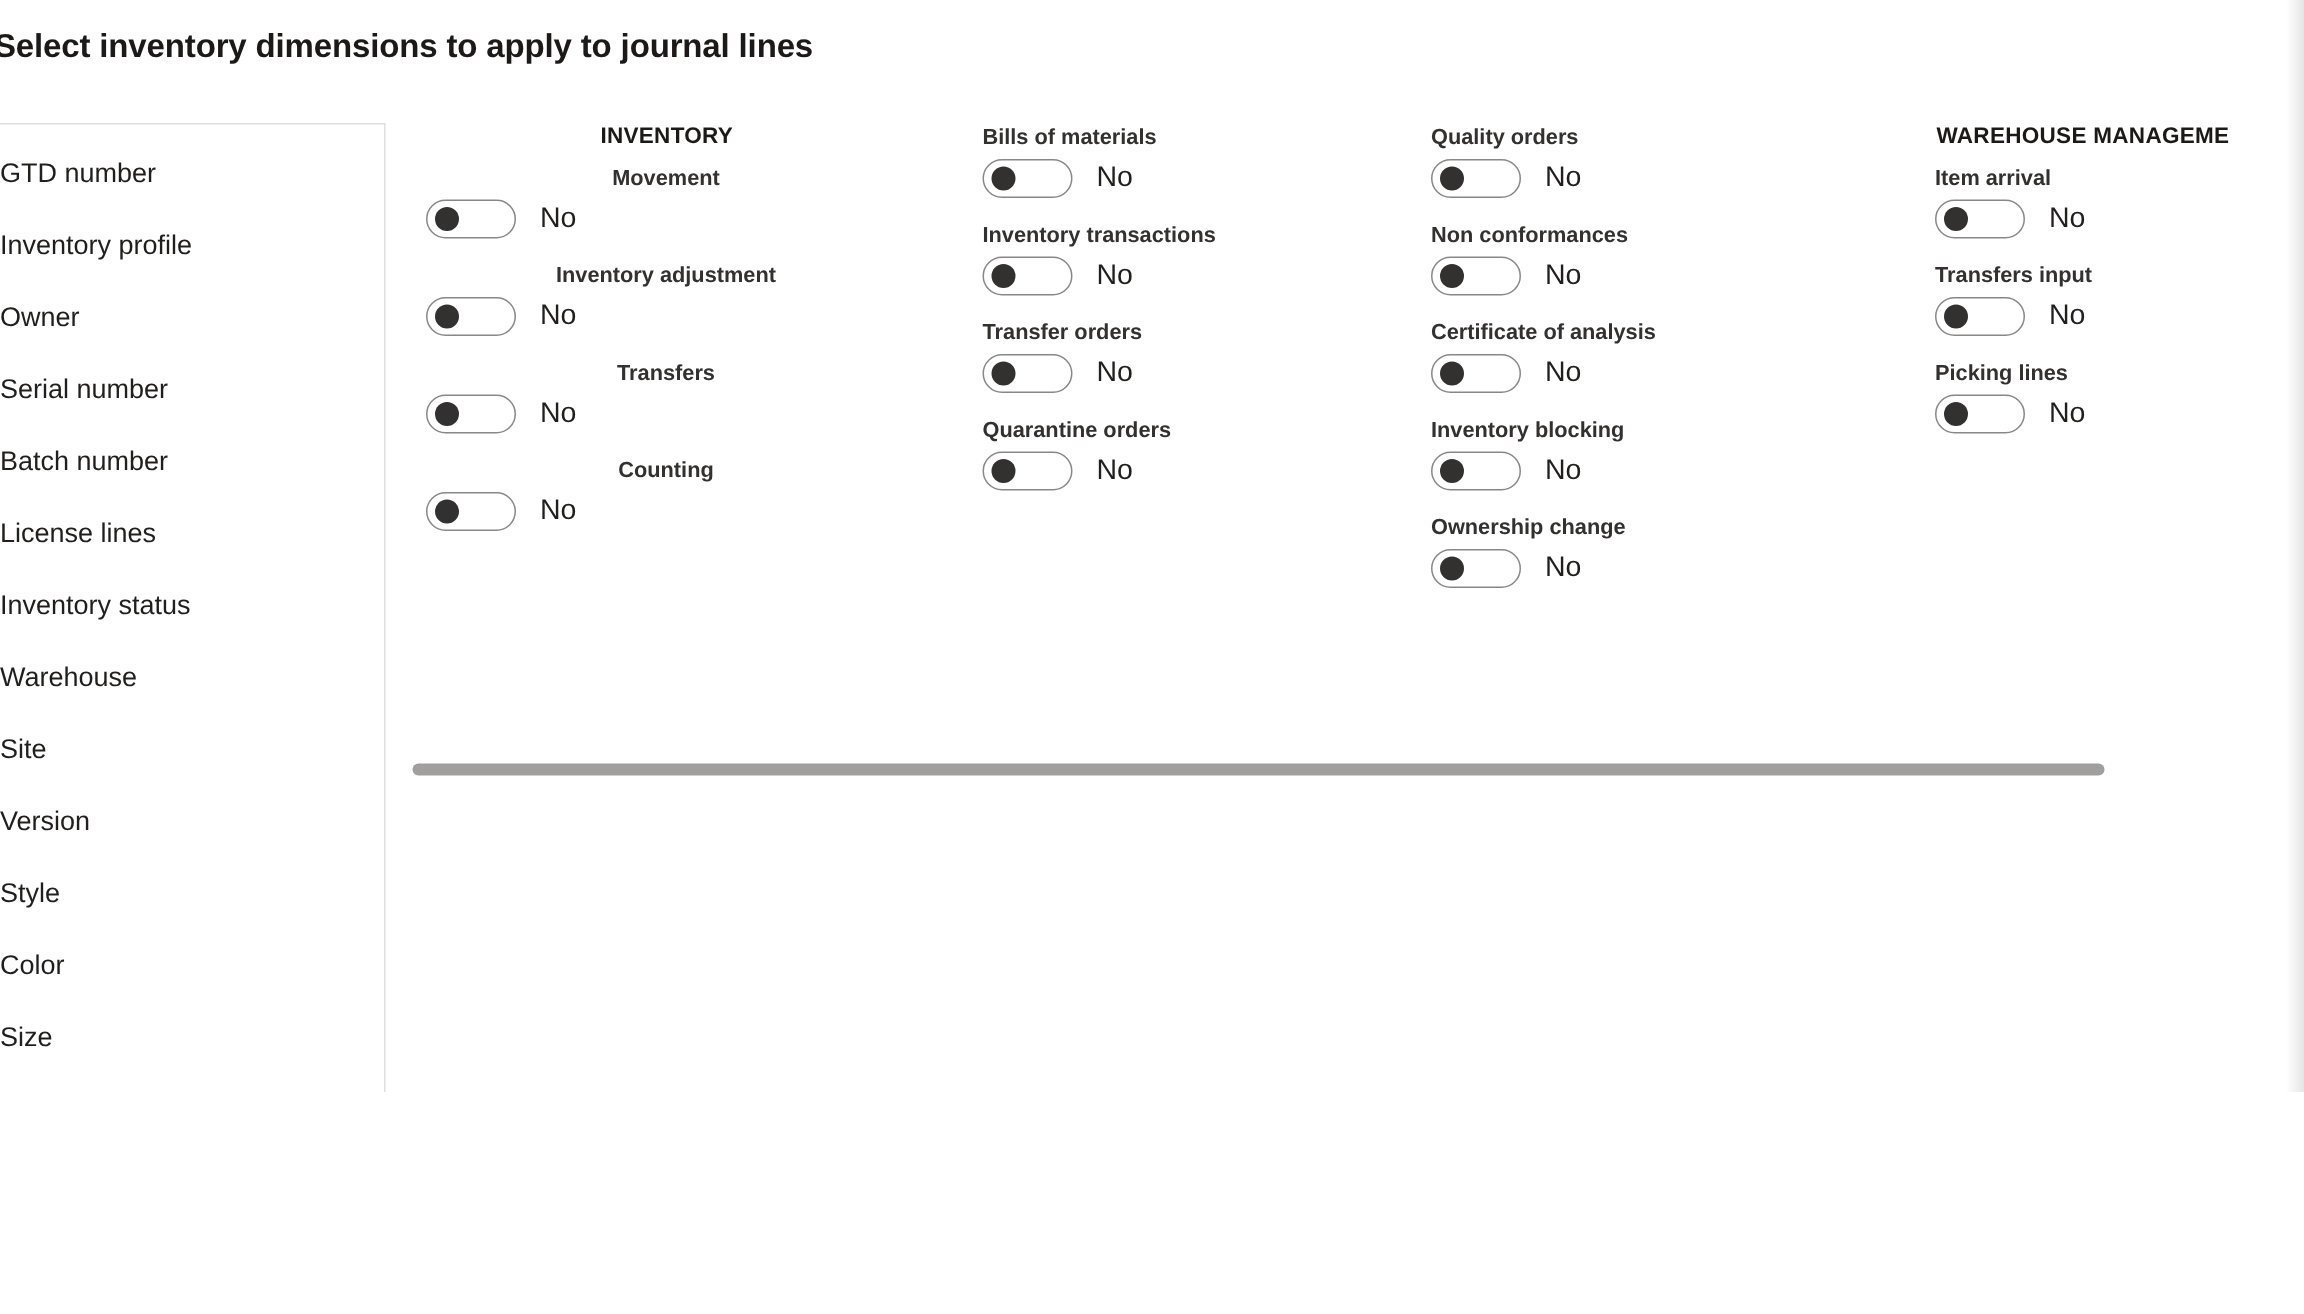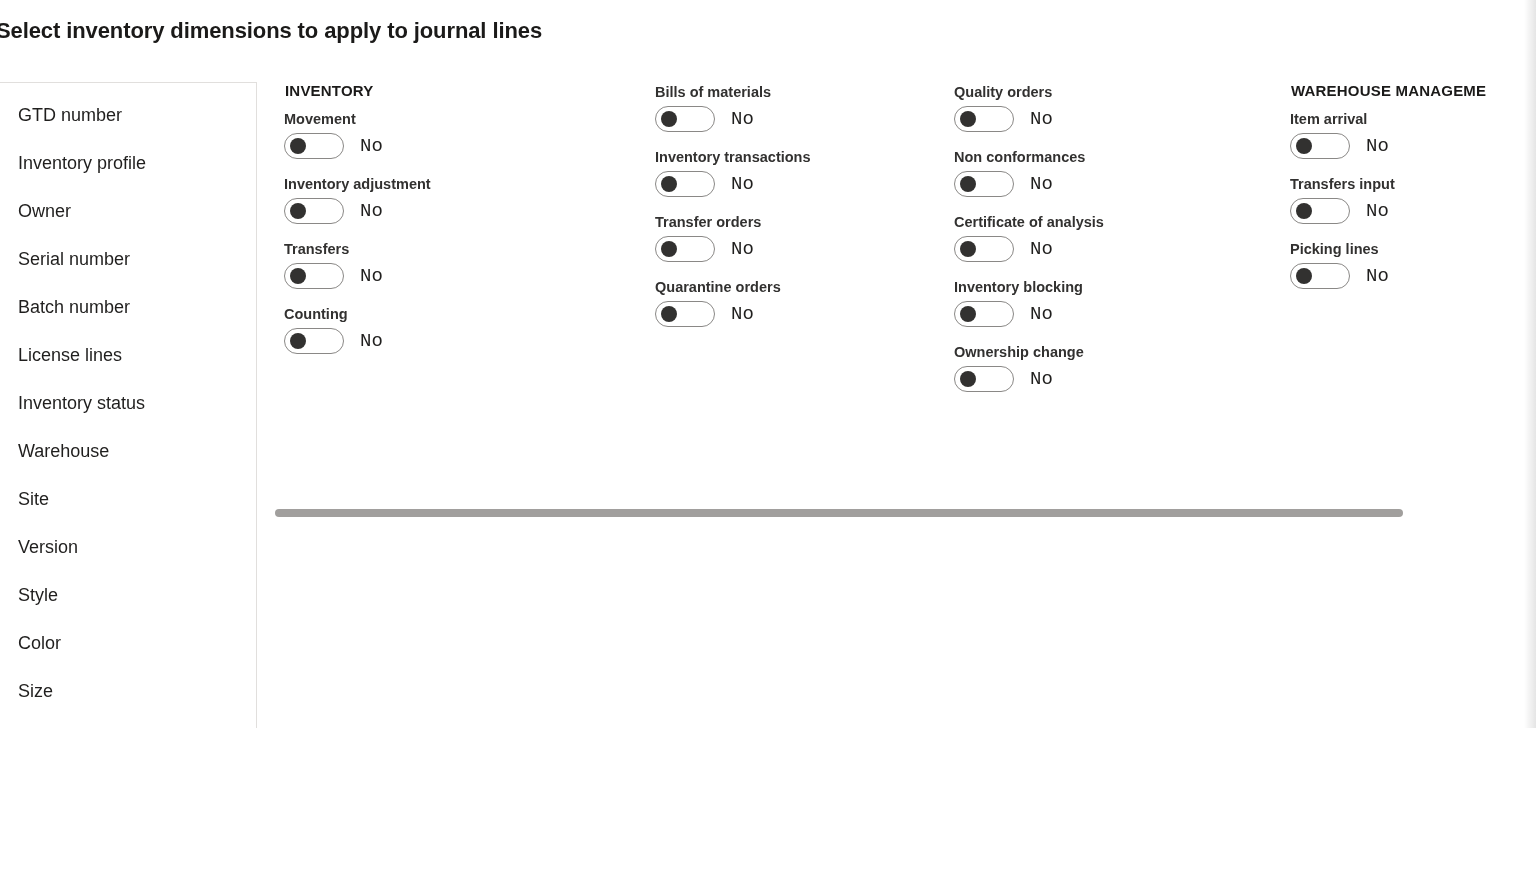--- a/index.html
+++ b/index.html
@@ -61,32 +61,32 @@
     width: 257px;
     height: 794px;
     border-top: 1px solid #e1dfdd;
     border-right: 1px solid #e1dfdd;
     padding-top: 8px;
   }
   .nav-item {
     height: 48px;
     display: flex;
     align-items: center;
-    padding-left: 18px;
+    padding-left: 0;
     font-size: 18px;
     color: #201f1e;
     cursor: pointer;
   }
 
   
   .col {
     position: absolute;
     top: 0;
   }
-  .col-1 { left: 284px; width: 320px; }
+  .col-1 { left: 284px; width: 320px; text-align: center; }
   .col-2 { left: 655px; width: 320px; }
   .col-3 { left: 954px; width: 320px; }
   .col-4 { left: 1290px; width: 246px; }
 
   .group-heading {
     font-size: 15px;
     font-weight: bold;
     letter-spacing: 0.2px;
     color: #1b1a19;
     margin: 0 0 12px 1px;
@@ -125,21 +125,20 @@
     transform: translateY(-50%);
     width: 16px;
     height: 16px;
     border-radius: 50%;
     background: #323130;
   }
   .toggle-text {
     margin-left: 16px;
     font-size: 19px;
     color: #201f1e;
-    font-family: Liberation Mono, monospace;
   }
 
   
   .no-heading { padding-top: 2px; }
 
   
   .hscroll-track {
     position: absolute;
     left: 257px;
     top: 424px;

